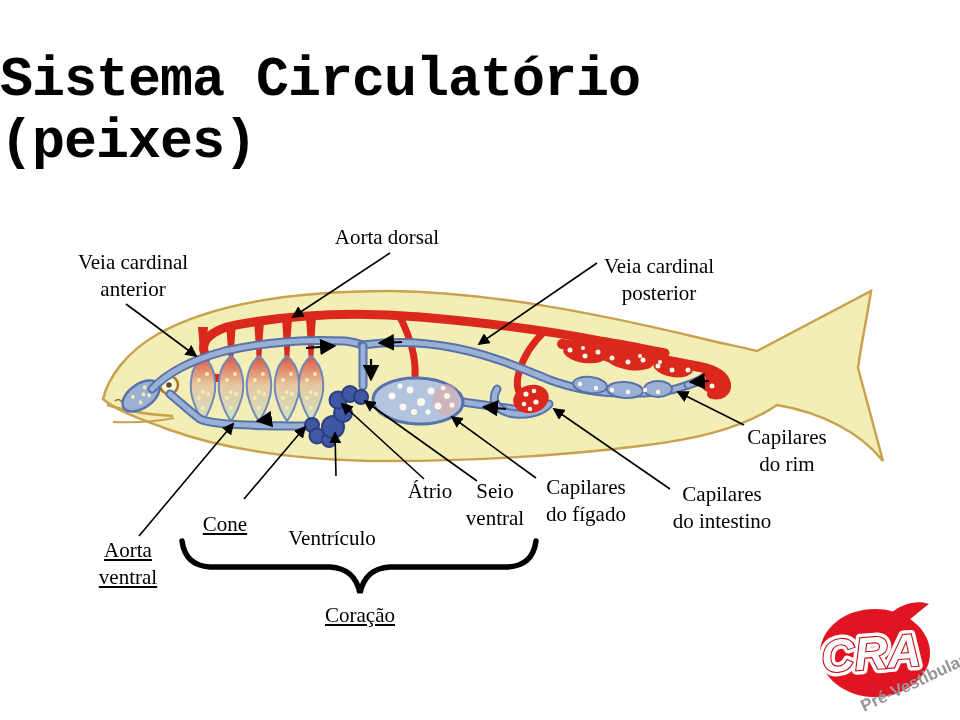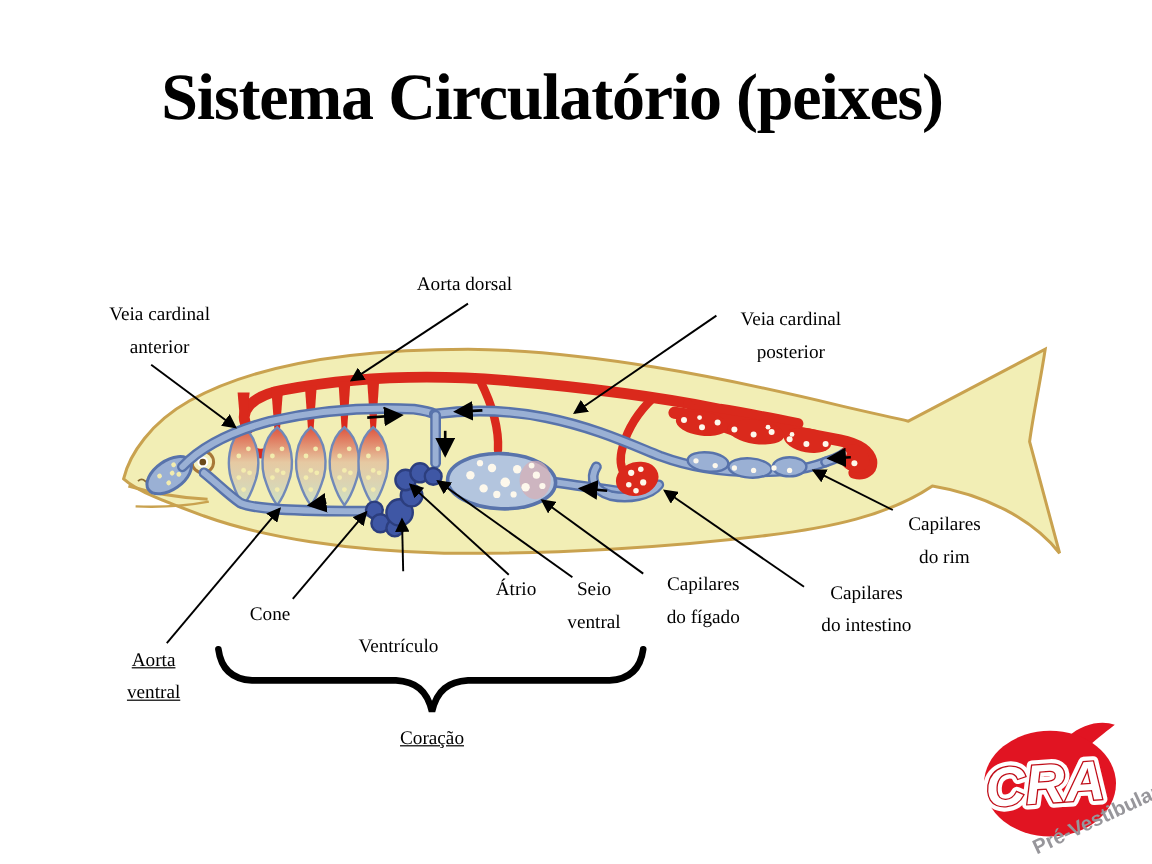--- a/index.html
+++ b/index.html
@@ -1,21 +1,21 @@
 <!DOCTYPE html>
 <html><head>
 <meta charset="utf-8">
 <style>
   html,body{margin:0;padding:0;background:#fff;}
   .stage{position:relative;width:960px;height:720px;background:#ffffff;overflow:hidden;
          font-family:"Liberation Serif", serif;}
-  .slide-title{position:absolute;left:0;top:50px;width:920px;text-align:center;
+  .slide-title{position:absolute;left:0;top:50px;width:920px;
 age       font-family:"Liberation Sans", sans-serif;font-weight:bold;font-size:55px;
-       letter-spacing:-1px;color:#000;line-height:62px;}
-  .lbl{position:absolute;transform:translateX(-50%);text-align:center;font-size:16px;
+       letter-spacing:-1px;color:#000;line-height:62px;font-family:Liberation Mono, monospace;}
+  .lbl{position:absolute;transform:translateX(-50%);text-align:center;font-size:21px;
        line-height:27px;color:#000;white-space:pre-line;}
   svg{position:absolute;left:0;top:0;}
   .vo{stroke:#5873ab;stroke-width:9;fill:none;stroke-linecap:round;stroke-linejoin:round;}
   .vi{stroke:#9ab0d4;stroke-width:5;fill:none;stroke-linecap:round;stroke-linejoin:round;}
   .art{stroke:#da291c;fill:none;stroke-linecap:round;stroke-linejoin:round;}
   .larrow{stroke:#000;stroke-width:1.6;}
   .farrow{stroke:#000;stroke-width:2.2;}
   .dot{fill:#f3ecae;}
   .wdot{fill:#fdf8ec;}
 </style>
@@ -257,18 +257,18 @@
   <div class="lbl" style="left:787px;top:424px;">Capilares
 do rim</div>
   <div class="lbl" style="left:722px;top:481px;">Capilares
 do intestino</div>
   <div class="lbl" style="left:586px;top:474px;">Capilares
 do fígado</div>
   <div class="lbl" style="left:495px;top:478px;">Seio
 ventral</div>
   <div class="lbl" style="left:430px;top:478px;">Átrio</div>
   <div class="lbl" style="left:332px;top:478px;margin-top:47px;">Ventrículo</div>
-  <div class="lbl" style="left:225px;top:499px;">Cone</div>
+  <div class="lbl" style="left:225px;top:511px;text-decoration:underline;">Cone</div>
   <div class="lbl" style="left:128px;top:537px;text-decoration:underline;">Aorta
 ventral</div>
   <div class="lbl" style="left:360px;top:602px;text-decoration:underline;">Coração</div>
 
 </div>
 
 </body></html>

